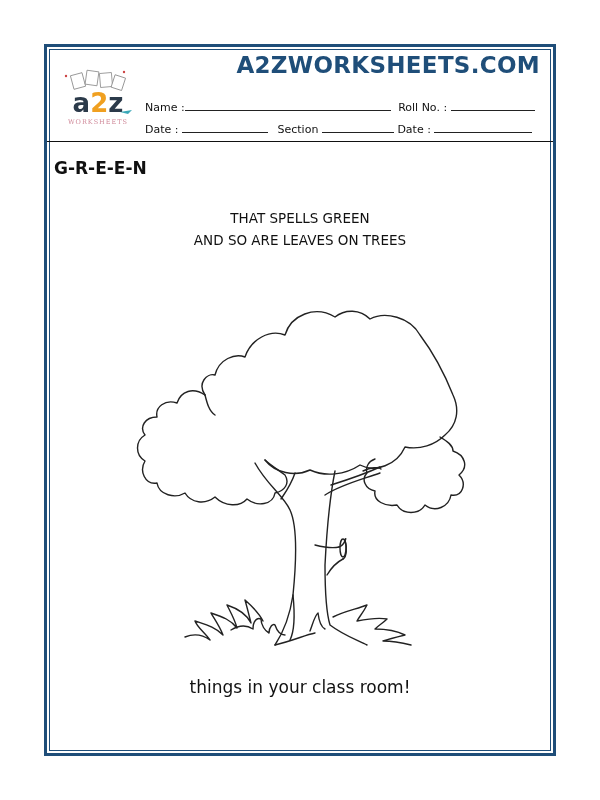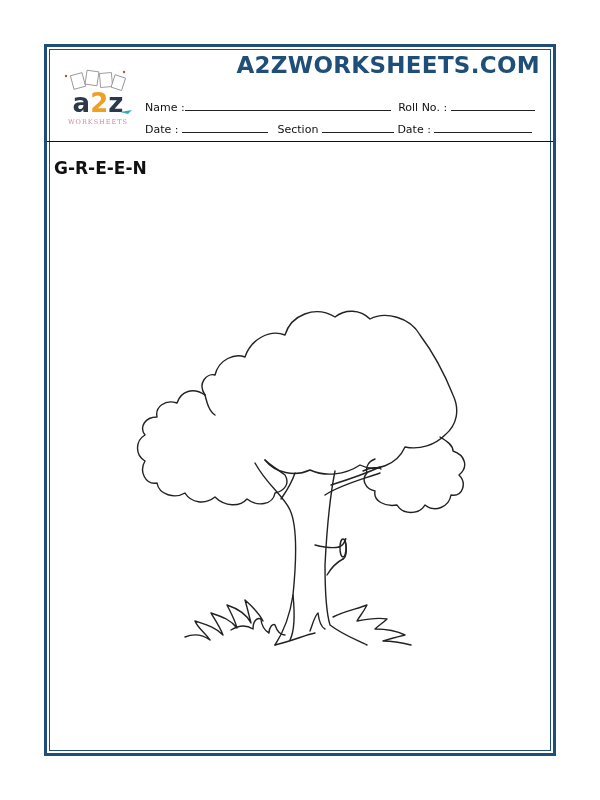--- a/index.html
+++ b/index.html
@@ -54,20 +54,22 @@
   <span class="blank" style="width:86px;"></span>
   <span class="field-label" style="margin-left:6px;">Section</span>
   <span class="blank" style="width:72px;"></span>
   <span class="field-label" style="">Date :</span>
   <span class="blank" style="width:98px;"></span>
 </div>
 
 <div class="title">G-R-E-E-N</div>
 
 <div class="poem">
+  <div>THAT SPELLS GREEN</div>
+  <div>AND SO ARE LEAVES ON TREES</div>
 </div>
 
 <svg class="tree" viewBox="0 0 340 355" fill="none" stroke="#222" stroke-width="1.4" stroke-linejoin="round" stroke-linecap="round">
 
   <path d="M70 100 C62 88 72 78 80 80 C84 64 100 58 110 62 C116 44 135 34 150 40 C156 20 180 10 200 22 C210 14 225 14 235 24 C250 16 275 22 285 40 C300 60 310 80 318 100 C325 115 322 130 310 140 C300 150 285 155 270 152 C262 170 240 178 225 170 C210 180 190 182 175 175 C160 182 140 178 130 165"></path>
 
   <path d="M70 100 C58 92 46 96 42 108 C30 104 20 112 22 122 C10 122 4 132 10 140 C0 146 0 160 10 166 C4 176 10 190 22 188 C24 200 40 204 50 198 C56 208 70 210 80 202 C90 212 105 212 112 204 C122 212 138 210 140 198 C150 196 155 188 150 180 C145 176 138 172 130 165"></path>
   <path d="M70 100 C72 108 74 116 80 120"></path>
 
   <path d="M305 142 C312 146 318 150 318 156 C330 160 334 172 324 180 C332 188 328 202 316 200 C314 212 300 218 290 210 C284 220 268 220 262 210 C250 212 238 206 240 196 C230 194 226 184 232 178 C230 172 234 166 240 164"></path>
@@ -89,13 +91,14 @@
 
   <path d="M50 342 C60 338 68 340 75 345 C70 338 62 332 60 326 C72 330 80 332 88 340 C84 330 78 322 76 318 C88 322 96 325 102 333 C100 325 96 318 92 310 C104 314 112 320 116 328 C114 320 112 312 110 305 C118 312 124 318 128 326"></path>
   <path d="M96 335 C104 330 112 330 118 334 C118 326 122 322 126 324 C126 330 130 336 134 338 C134 332 138 328 140 330 C142 336 146 340 150 340"></path>
 
   <path d="M175 336 C178 328 180 320 183 318 C184 326 186 332 190 334"></path>
 
   <path d="M198 322 C210 316 222 314 232 310 C228 318 224 322 222 326 C232 324 242 322 252 324 C248 328 244 330 240 334 C252 334 262 336 270 340 C262 342 254 344 248 346 C258 346 268 348 276 350"></path>
 </svg>
 
 <div class="footer-text">
+  <div>things in your class room!</div>
 </div>
 
 </body></html>

